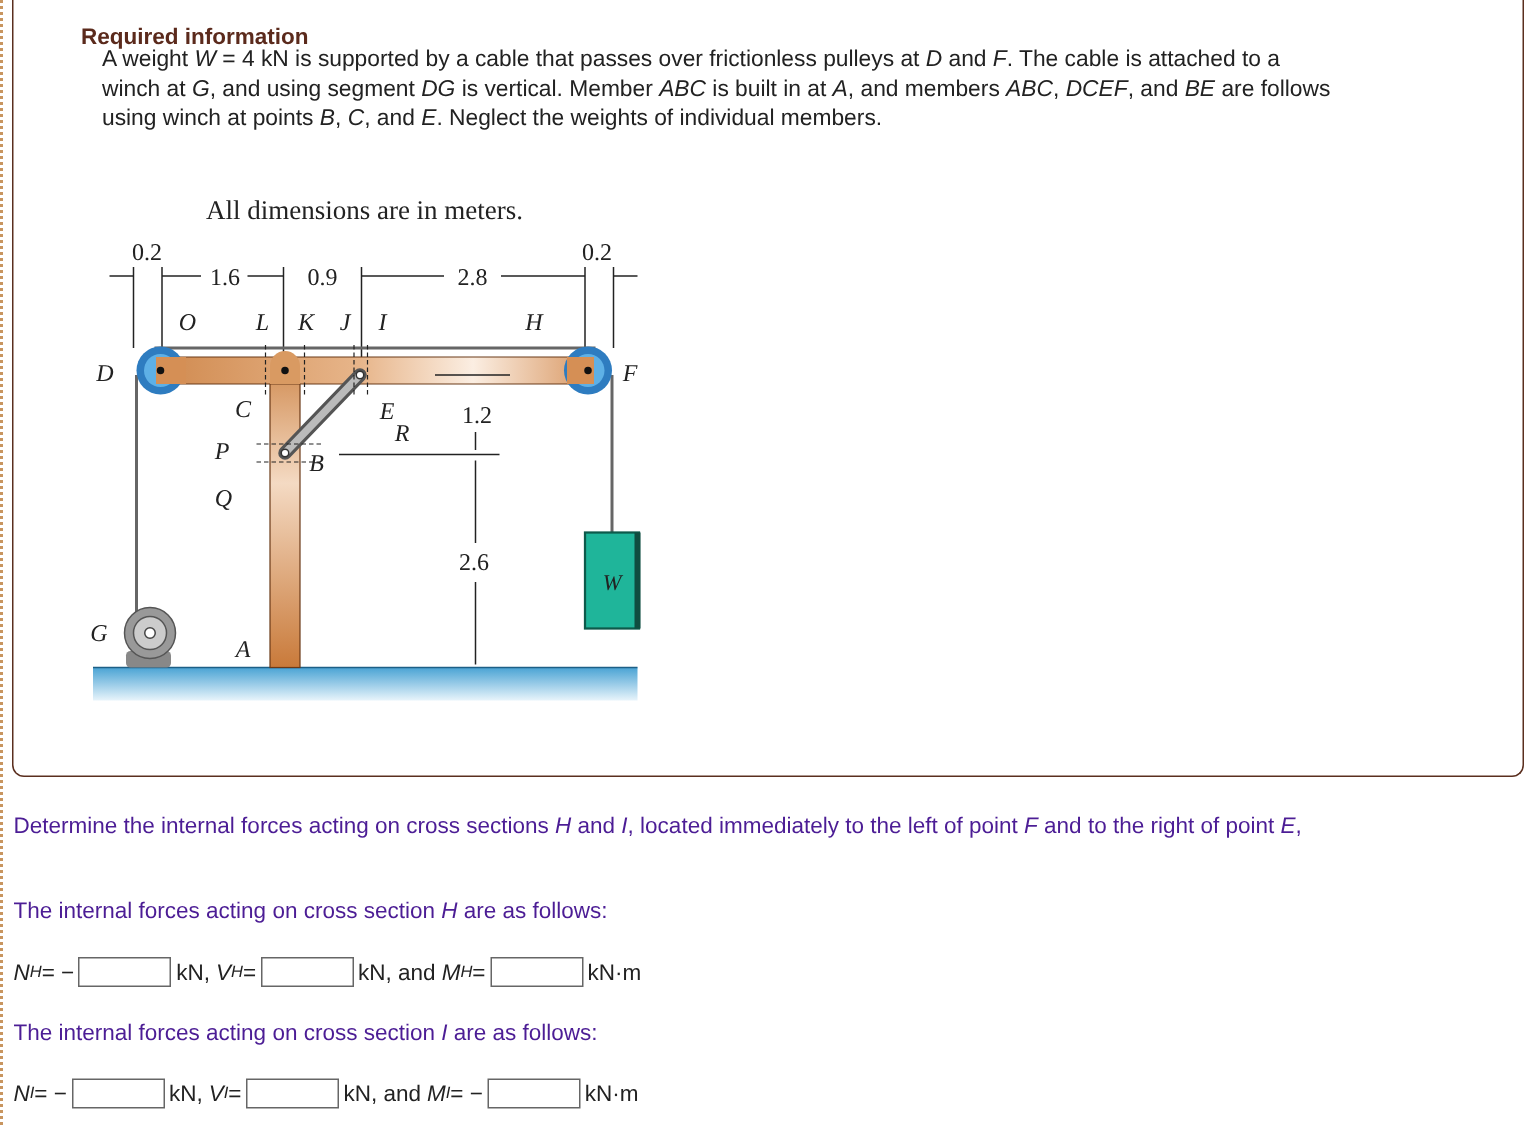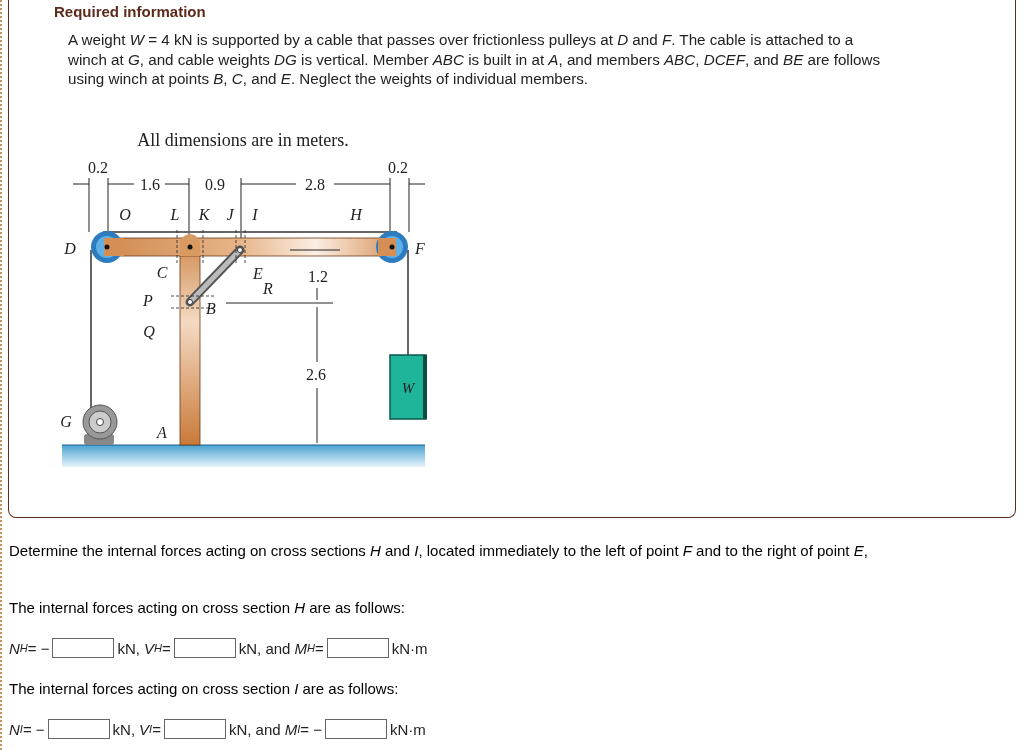--- a/index.html
+++ b/index.html
@@ -3,42 +3,42 @@
 <meta charset="utf-8">
 <style>
   html, body { margin:0; padding:0; background:#fff; }
   body { width:1024px; height:750px; position:relative; overflow:hidden;
          font-family:"Liberation Sans", "DejaVu Sans", sans-serif; color:#222; }
   .dotted-left { position:absolute; left:0; top:0; width:4px; height:750px;
          background-image: linear-gradient(#c8955f 50%, transparent 50%);
          background-size: 2px 4px; background-repeat: repeat-y; }
   .info-box { position:absolute; left:8px; top:-10px; width:1008px; height:528px;
          border:1px solid #5a2e1e; border-top:none; border-radius:0 0 8px 8px; box-sizing:border-box; }
-  .req-title { position:absolute; left:54px; top:3px; font-size:15px; font-weight:bold; color:#5b2a1c; }
+  .req-title { position:absolute; left:54px; top:16px; font-size:15px; font-weight:bold; color:#5b2a1c; }
   .desc { position:absolute; left:68px; top:30px; width:930px; font-size:15.2px; line-height:19.5px; color:#222; }
   .desc i { font-style:italic; }
   .diagram { position:absolute; left:60px; top:120px; width:380px; height:360px; }
-  .q-text { position:absolute; left:9px; font-size:15px; line-height:19.5px; color:#000000; }
+  .q-text { position:absolute; left:9px; font-size:15px; line-height:19.5px; color:#4c1d95; }
   .row { position:absolute; left:9px; height:24px; display:flex; align-items:center; font-size:15px; color:#222; white-space:nowrap; }
   .row i { font-style:italic; }
   .row sub { font-size:11px; font-style:italic; vertical-align:-3px; }
   .ans { width:62px; height:20px; border:1px solid #666; box-sizing:border-box; margin:0 3px; background:#fff; padding:0 3px; font-size:13px; }
   .sp { display:inline-block; width:4px; }
 </style>
 </head>
 <body>
 
 <div class="dotted-left"></div>
 <div class="info-box"></div>
 
 <div class="req-title">Required information</div>
 
 <div class="desc">
   <div><span>A weight </span><i>W</i><span> = 4 kN is supported by a cable that passes over frictionless pulleys at </span><i>D</i><span> and </span><i>F</i><span>. The cable is attached to a</span></div>
-  <div><span>winch at </span><i>G</i><span>, and cable weights </span><i>DG</i><span> is vertical. Member </span><i>ABC</i><span> is built in at </span><i>A</i><span>, and members </span><i>ABC</i><span>, </span><i>DCEF</i><span>, and </span><i>BE</i><span> are follows</span></div>
+  <div><span>winch at </span><i>G</i><span>, and using segment </span><i>DG</i><span> is vertical. Member </span><i>ABC</i><span> is built in at </span><i>A</i><span>, and members </span><i>ABC</i><span>, </span><i>DCEF</i><span>, and </span><i>BE</i><span> are follows</span></div>
   <div><span>using winch at points </span><i>B</i><span>, </span><i>C</i><span>, and </span><i>E</i><span>. Neglect the weights of individual members.</span></div>
 </div>
 
 <svg class="diagram" viewBox="60 120 380 360" width="380" height="360" xmlns="http://www.w3.org/2000/svg">
   <defs>
     <linearGradient id="beamG" x1="0" y1="0" x2="1" y2="0">
       <stop offset="0" stop-color="#d08a4f"></stop>
       <stop offset="0.45" stop-color="#e7b58a"></stop>
       <stop offset="0.7" stop-color="#fbeee2"></stop>
       <stop offset="1" stop-color="#d48c52"></stop>

